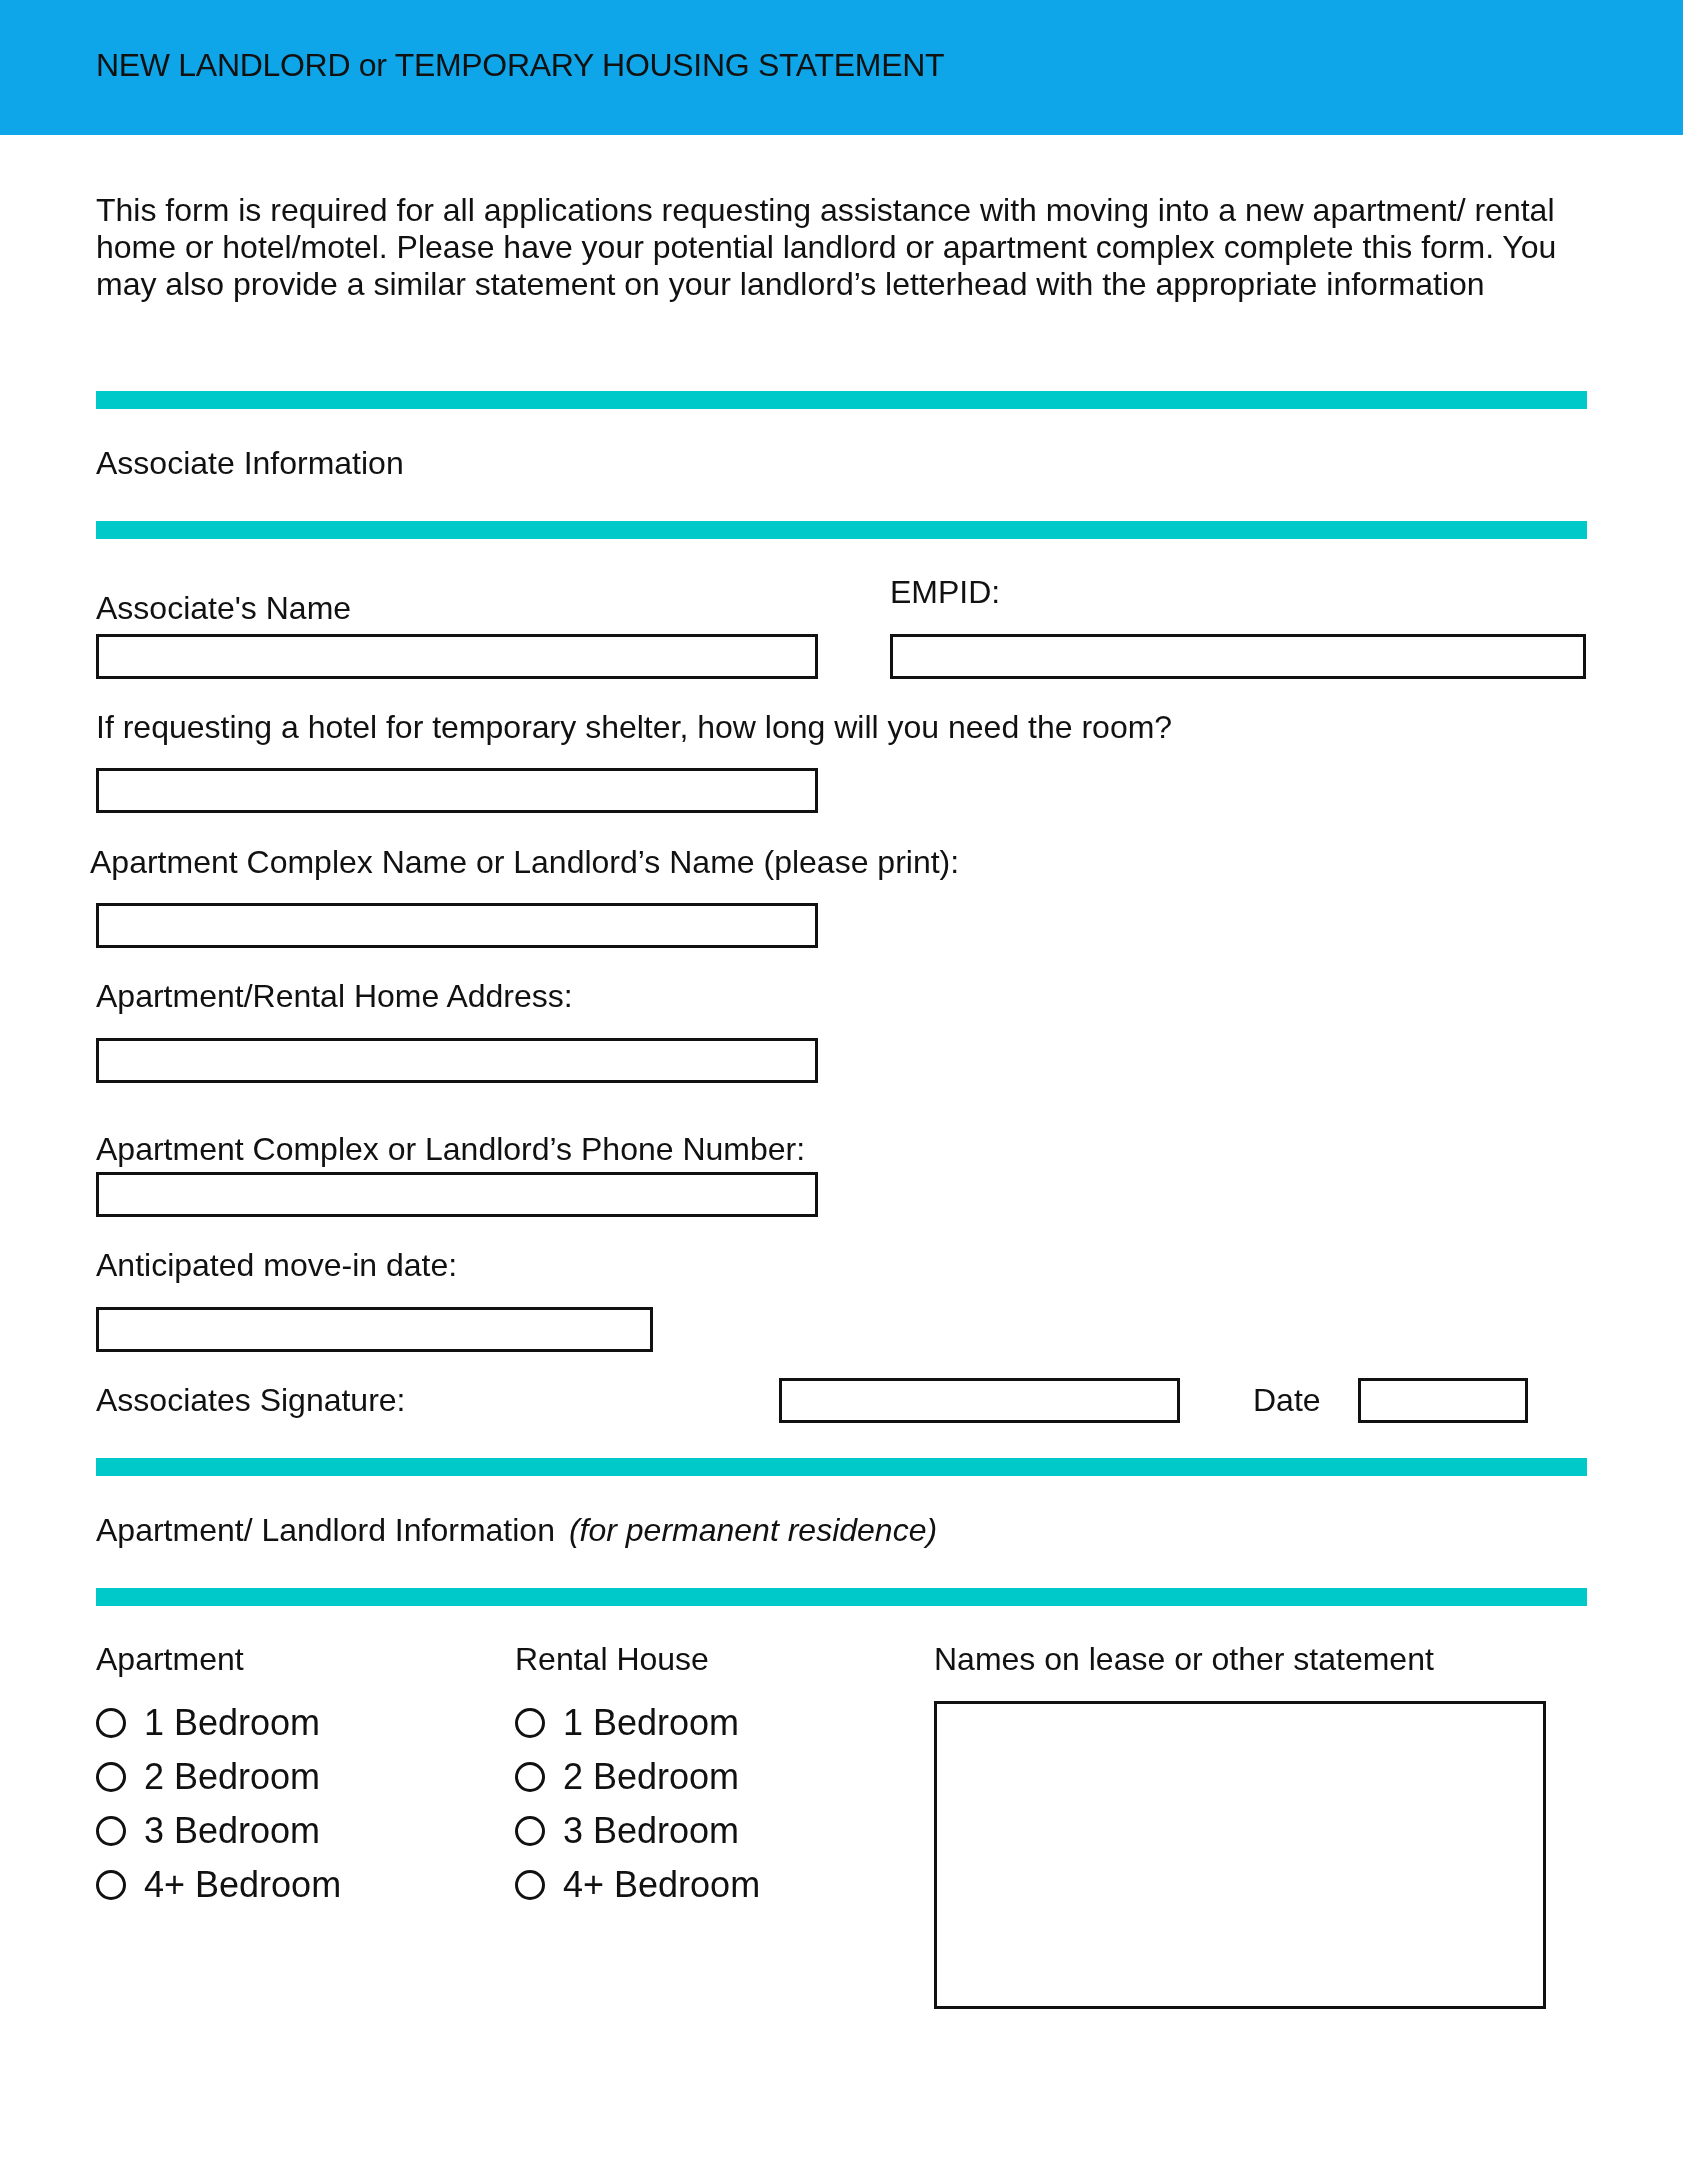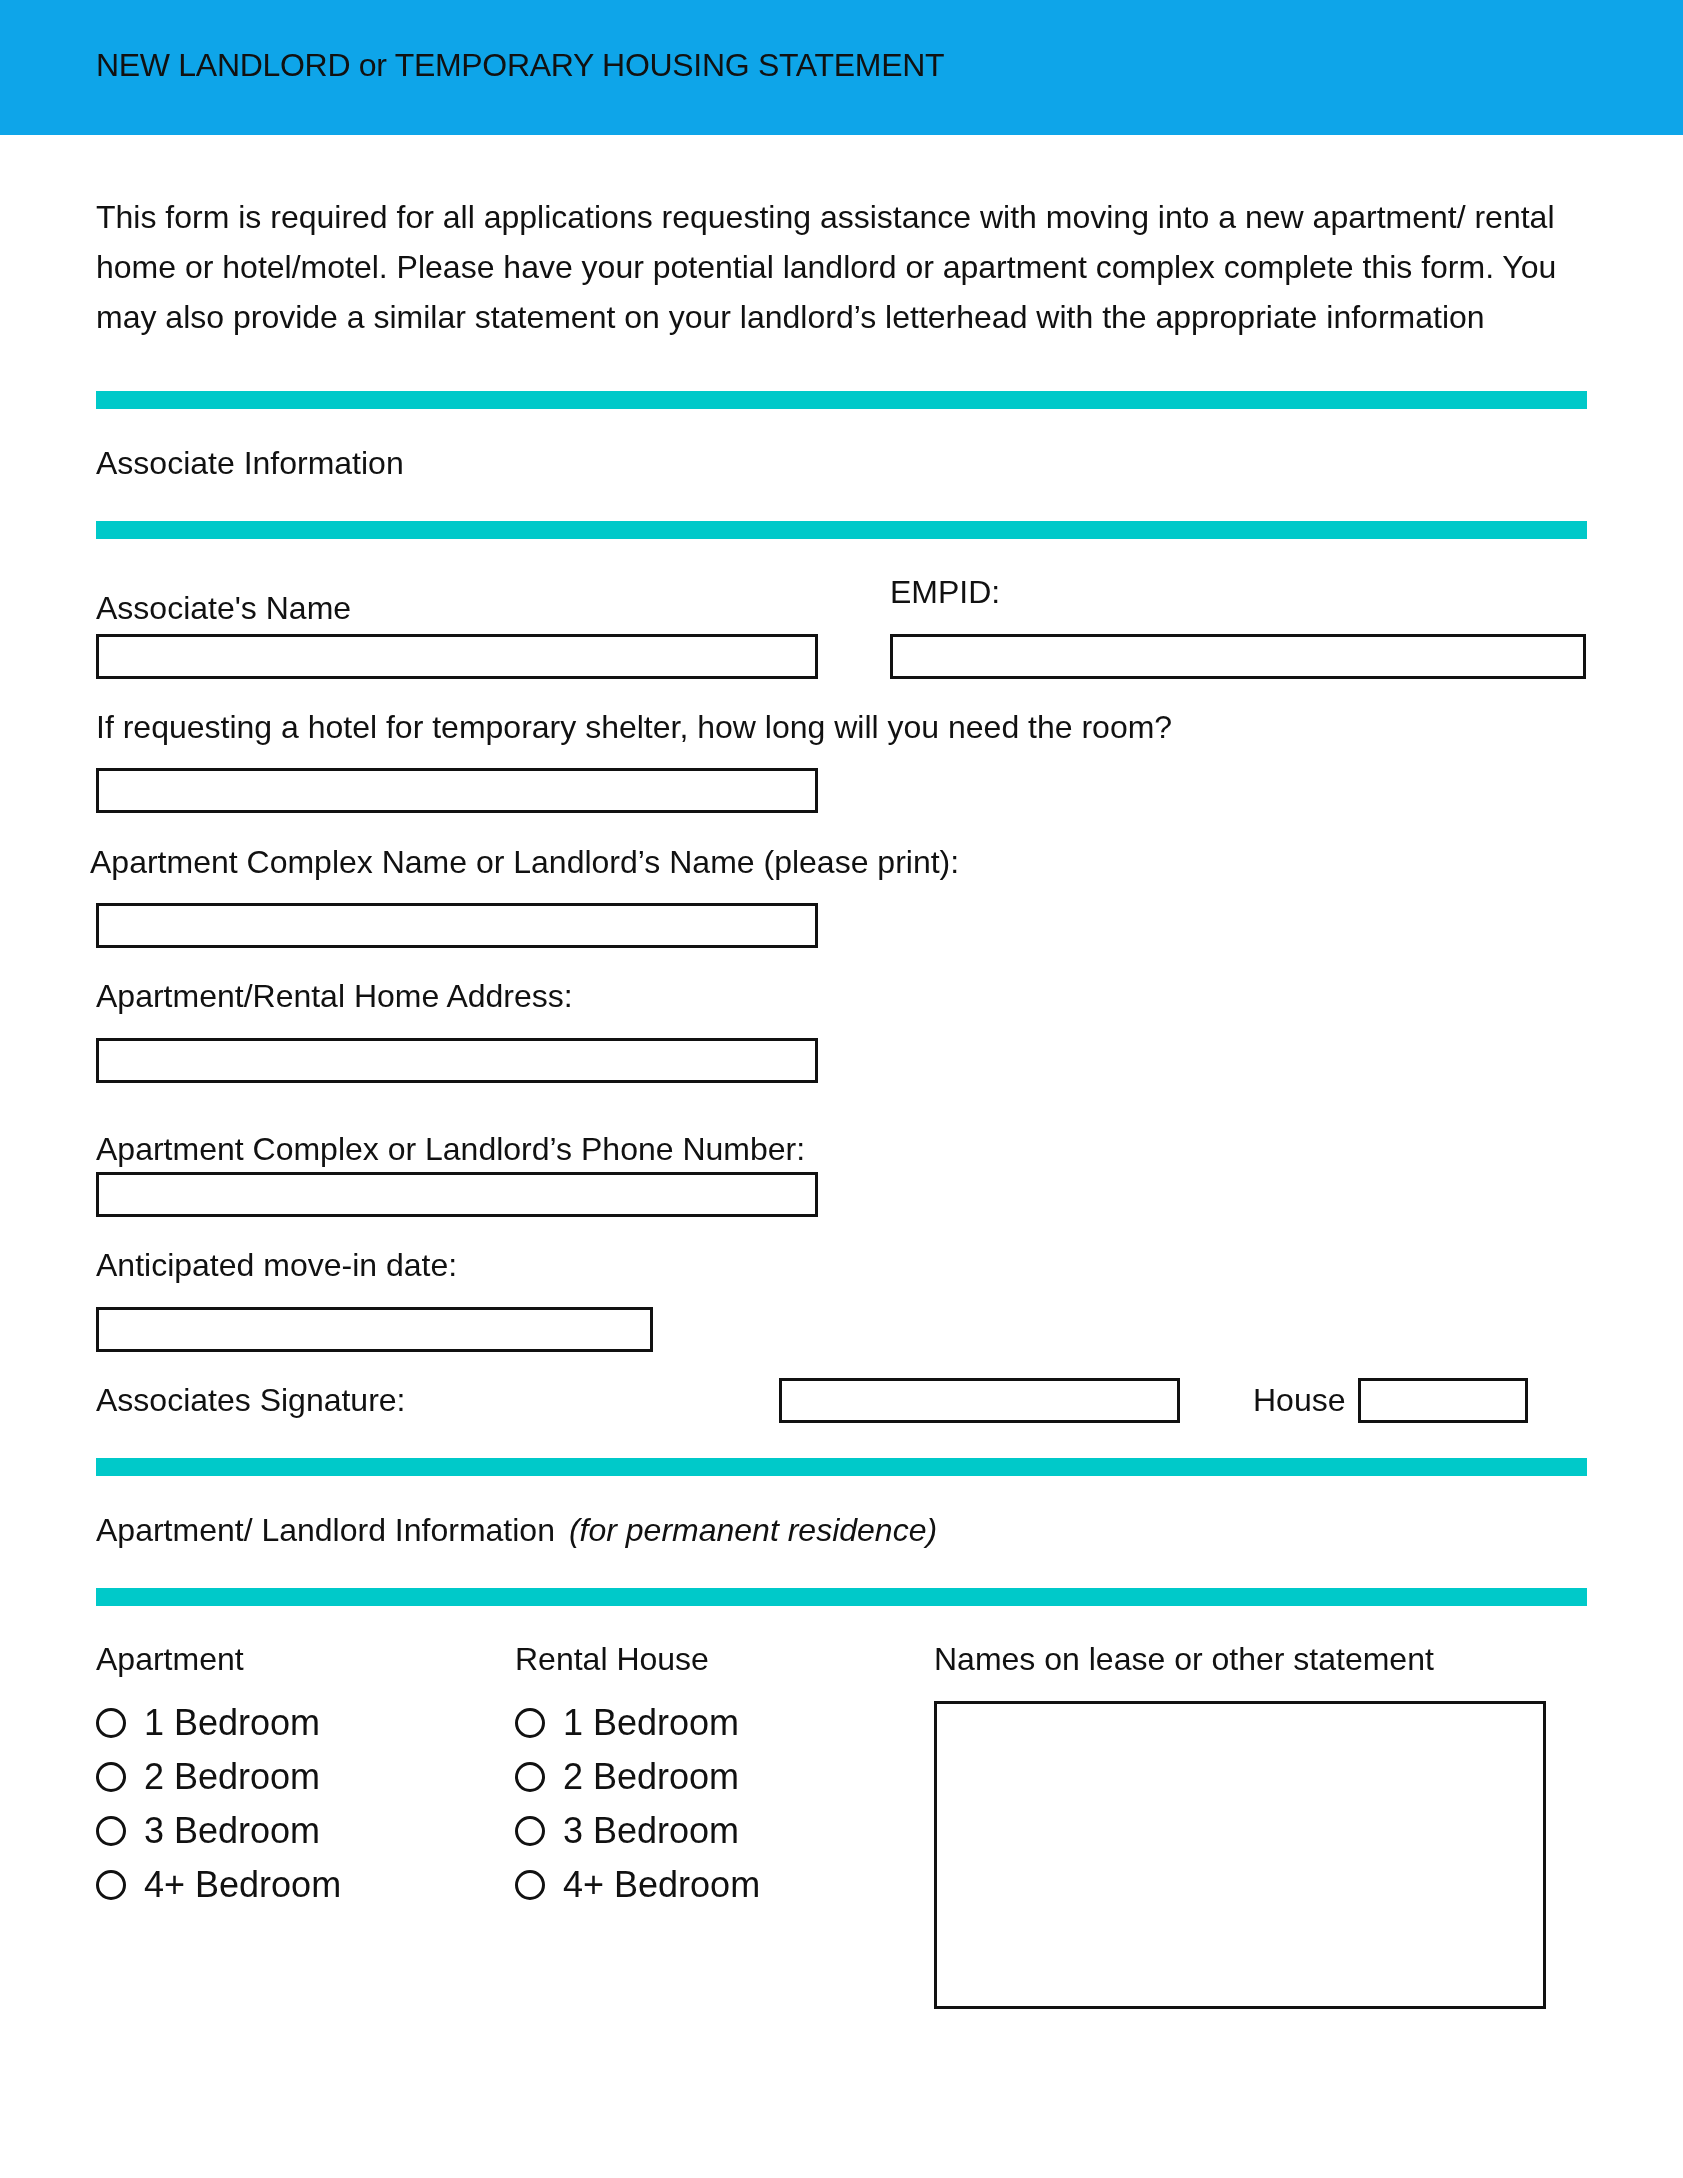--- a/index.html
+++ b/index.html
@@ -1,21 +1,21 @@
 <!DOCTYPE html>
 <html><head>
 <meta charset="utf-8">
 <style>
   html, body { margin:0; padding:0; }
   body { width:1683px; height:2178px; background:#ffffff; position:relative; overflow:hidden;
          font-family:"Liberation Sans", sans-serif; color:#111; }
   .abs { position:absolute; }
   .header { left:0; top:0; width:1683px; height:135px; background:#0ea5e9; }
   .header-title { left:96px; top:47px; font-size:32px; letter-spacing:-0.3px; white-space:nowrap; }
-  .intro { left:96px; top:192px; width:1505px; font-size:32px; line-height:50px; }
+  .intro { left:96px; top:192px; width:1505px; font-size:32px; line-height:37px; }
   .bar { left:96px; width:1491px; height:18px; background:#00c9c9; }
   .label { font-size:32px; white-space:nowrap; line-height:38px; }
   .section-title { font-size:32px; white-space:nowrap; }
   .section-title em { font-style:italic; margin-left:14px; }
   .field { border:3px solid #111; box-sizing:border-box; background:#fff; }
   .radio-row { display:flex; align-items:center; height:40px; }
   .radio { width:30px; height:30px; border:3px solid #111; border-radius:50%; box-sizing:border-box; margin-right:18px; flex:0 0 auto; }
   .radio-label { font-size:36px; white-space:nowrap; }
 </style>
 </head>
@@ -46,21 +46,21 @@
 <div class="abs field" style="left:96px; top:1038px; width:722px; height:45px;"></div>
 
 <div class="abs label" style="left:96px; top:1112px;margin-top:18px;">Apartment Complex or Landlord’s Phone Number:</div>
 <div class="abs field" style="left:96px; top:1172px; width:722px; height:45px;"></div>
 
 <div class="abs label" style="left:96px; top:1246px;">Anticipated move-in date:</div>
 <div class="abs field" style="left:96px; top:1307px; width:557px; height:45px;"></div>
 
 <div class="abs label" style="left:96px; top:1381px;">Associates Signature:</div>
 <div class="abs field" style="left:779px; top:1378px; width:401px; height:45px;"></div>
-<div class="abs label" style="left:1253px; top:1381px;">House</div>
+<div class="abs label" style="left:1253px; top:1381px;">Date</div>
 <div class="abs field" style="left:1358px; top:1378px; width:170px; height:45px;"></div>
 
 <div class="abs bar" style="top:1458px;"></div>
 <div class="abs section-title" style="left:96px; top:1512px;">
   <span>Apartment/ Landlord Information</span><em>(for permanent residence)</em>
 </div>
 <div class="abs bar" style="top:1588px;"></div>
 
 <div class="abs label" style="left:96px; top:1640px;">Apartment</div>
 <div class="abs" style="left:96px; top:1703px;">

